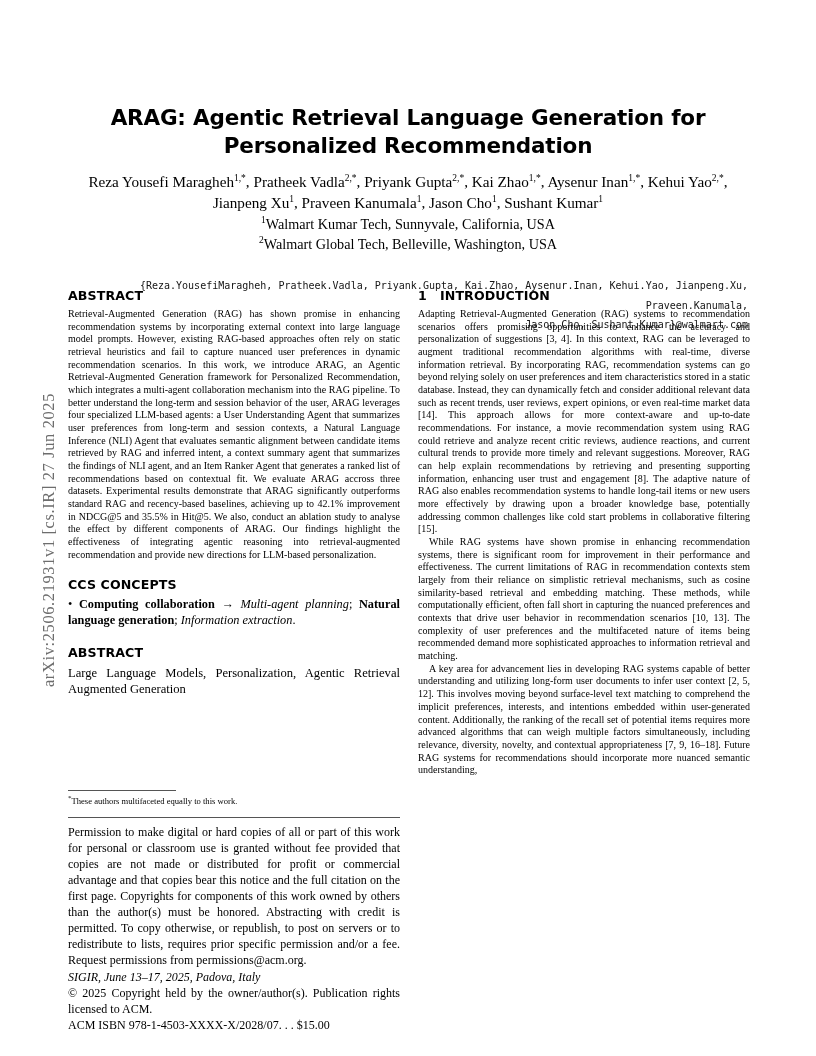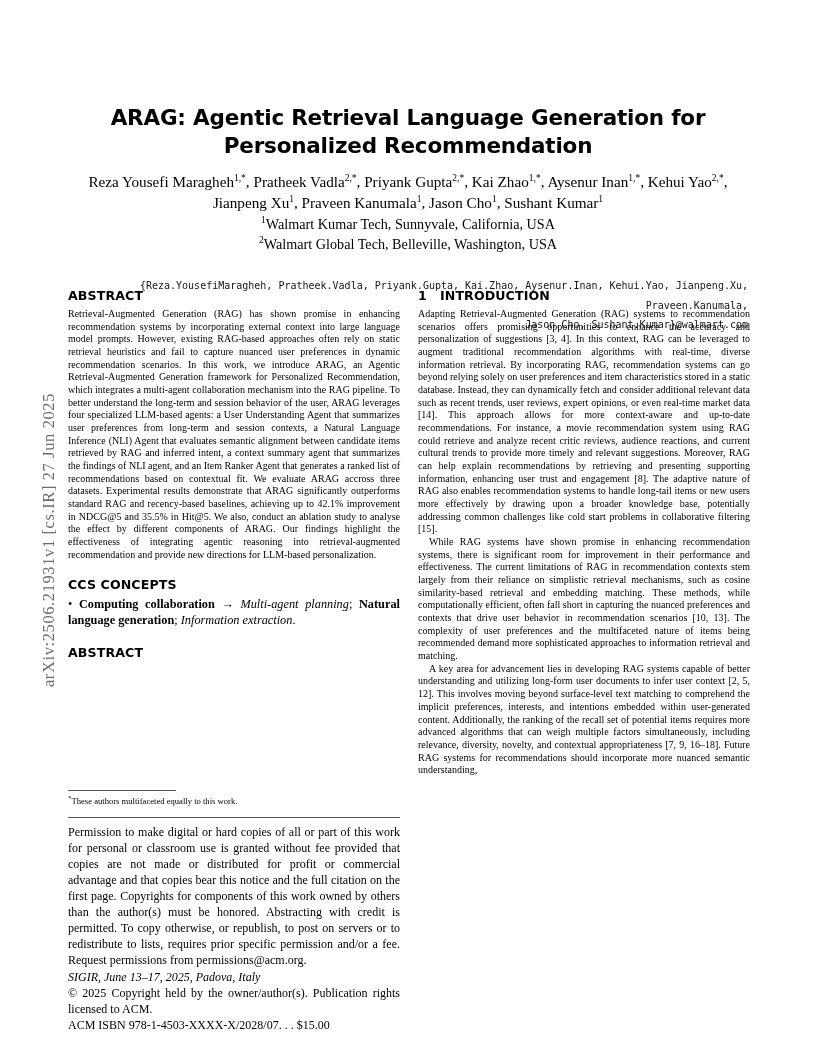--- a/index.html
+++ b/index.html
@@ -208,20 +208,21 @@
   <div class="col col-left">
     <h2 class="sec">ABSTRACT</h2>
     <p class="body">Retrieval-Augmented Generation (RAG) has shown promise in enhancing recommendation systems by incorporating external context into large language model prompts. However, existing RAG-based approaches often rely on static retrieval heuristics and fail to capture nuanced user preferences in dynamic recommendation scenarios. In this work, we introduce ARAG, an Agentic Retrieval-Augmented Generation framework for Personalized Recommendation, which integrates a multi-agent collaboration mechanism into the RAG pipeline. To better understand the long-term and session behavior of the user, ARAG leverages four specialized LLM-based agents: a User Understanding Agent that summarizes user preferences from long-term and session contexts, a Natural Language Inference (NLI) Agent that evaluates semantic alignment between candidate items retrieved by RAG and inferred intent, a context summary agent that summarizes the findings of NLI agent, and an Item Ranker Agent that generates a ranked list of recommendations based on contextual fit. We evaluate ARAG accross three datasets. Experimental results demonstrate that ARAG significantly outperforms standard RAG and recency-based baselines, achieving up to 42.1% improvement in NDCG@5 and 35.5% in Hit@5. We also, conduct an ablation study to analyse the effect by different components of ARAG. Our findings highlight the effectiveness of integrating agentic reasoning into retrieval-augmented recommendation and provide new directions for LLM-based personalization.</p>
 
     <div class="sec-gap"></div>
     <h2 class="sec">CCS CONCEPTS</h2>
     <p class="ccs"><span>• </span><b>Computing collaboration</b><span> → </span><i>Multi-agent planning</i><span>; </span><b>Natural language generation</b><span>; </span><i>Information extraction</i><span>.</span></p>
 
     <div class="sec-gap"></div>
     <h2 class="sec">ABSTRACT</h2>
+    <p class="keywords">Large Language Models, Personalization, Agentic Retrieval Augmented Generation</p>
   </div>
 
   <div class="footnote-area">
     <hr class="rule-short">
     <p class="footnote-text"><sup>*</sup><span>These authors multifaceted equally to this work.</span></p>
     <hr class="rule">
     <p class="copyright">
       <span>Permission to make digital or hard copies of all or part of this work for personal or classroom use is granted without fee provided that copies are not made or distributed for profit or commercial advantage and that copies bear this notice and the full citation on the first page. Copyrights for components of this work owned by others than the author(s) must be honored. Abstracting with credit is permitted. To copy otherwise, or republish, to post on servers or to redistribute to lists, requires prior specific permission and/or a fee. Request permissions from permissions@acm.org.</span>
       <span class="venue">SIGIR, June 13–17, 2025, Padova, Italy</span>
       <span class="cline">© 2025 Copyright held by the owner/author(s). Publication rights licensed to ACM.</span>

